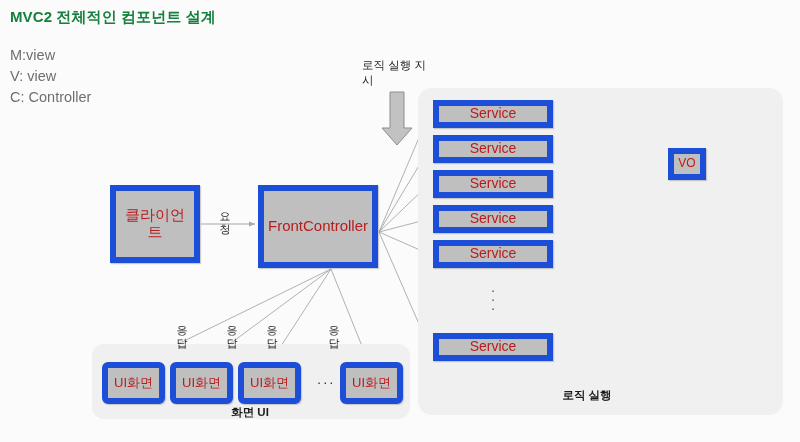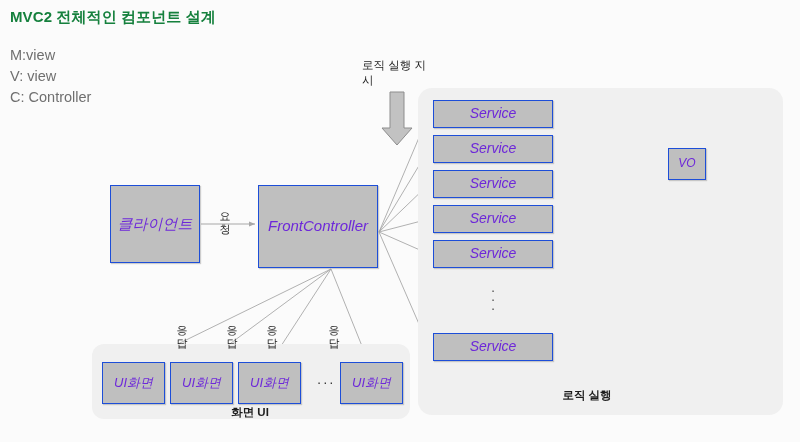--- a/index.html
+++ b/index.html
@@ -76,30 +76,29 @@
   }
   #logic-caption {
     left: 550px; top: 388px;
     width: 74px;
   }
 
   
   .node {
     position: absolute;
     background: #bfbfbf;
-    border: 1px solid #1d4ed8;
+    border: 6px solid #1d4ed8;
     box-sizing: border-box;
-    color: #6d28d9;
+    color: #b91c1c;
     display: flex;
     align-items: center;
     justify-content: center;
     text-align: center;
     line-height: 1.12;
     box-shadow: 1px 1px 1px rgba(120,120,120,0.35);
-    font-style: italic;
   }
 
   #node-client {
     left: 110px; top: 185px;
     width: 90px; height: 78px;
     font-size: 15px;
     padding: 0 6px;
   }
   #node-frontcontroller {
     left: 258px; top: 185px;
@@ -125,20 +124,21 @@
   #node-db {
     left: 713px; top: 186px;
     width: 57px; height: 82px;
     font-size: 15px;
   }
   .ui-node {
     top: 362px;
     width: 63px; height: 42px;
     font-size: 13px;
     padding: 0 2px;
+    border-radius: 6px;
   }
 
   
   .edge-label {
     position: absolute;
     font-size: 11px;
     color: #1d1d1d;
     text-align: center;
     line-height: 13px;
     width: 14px;

